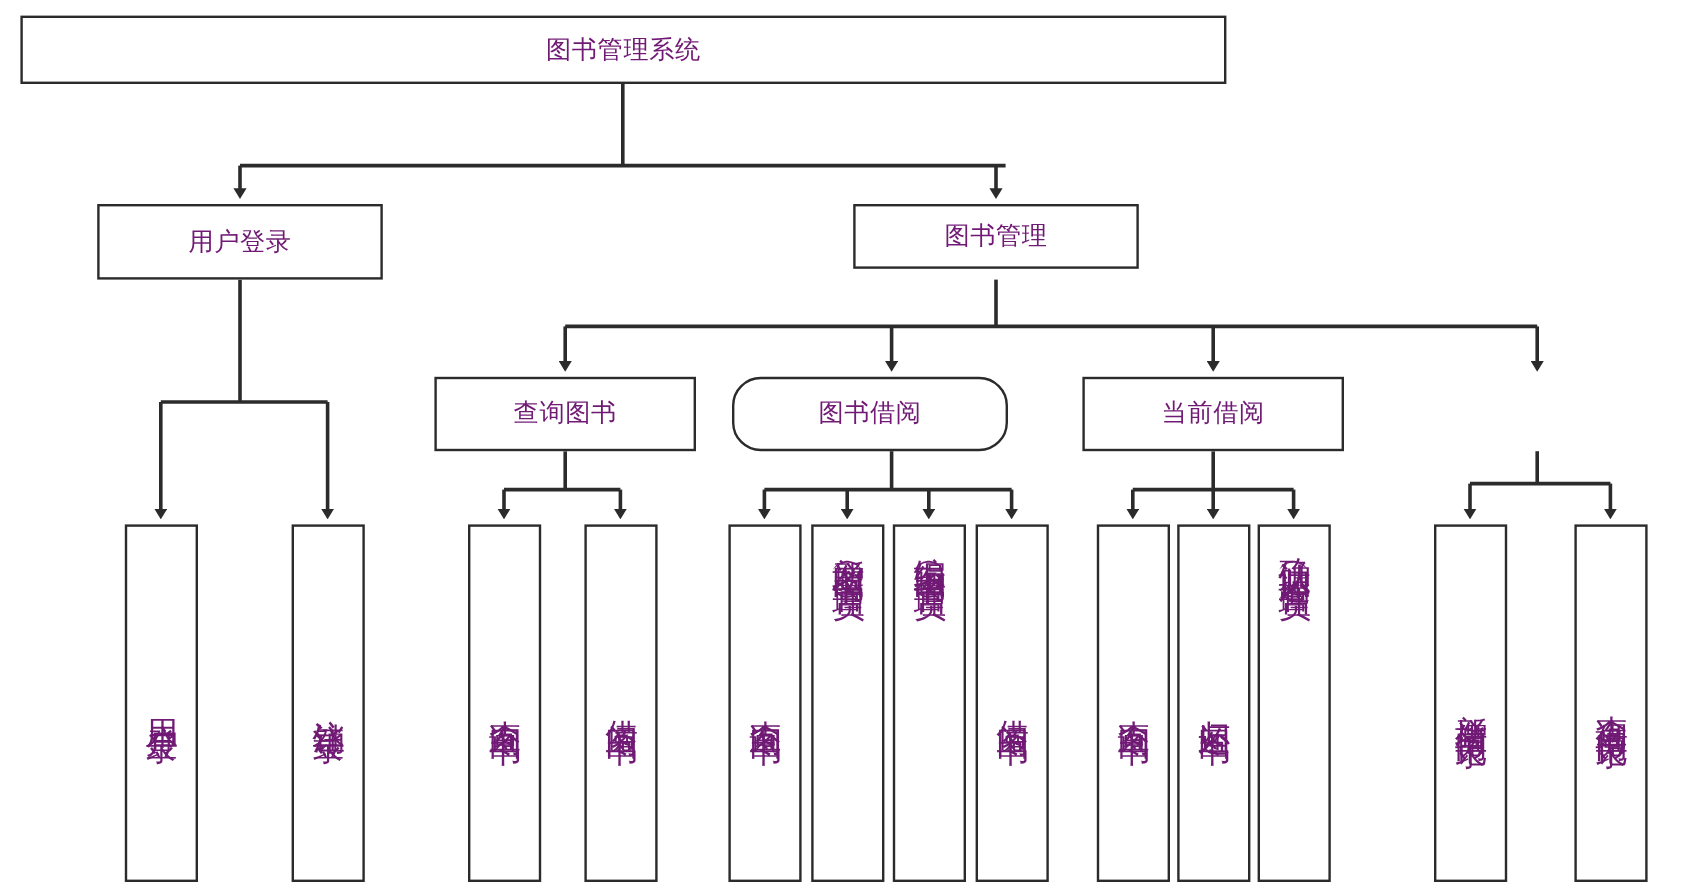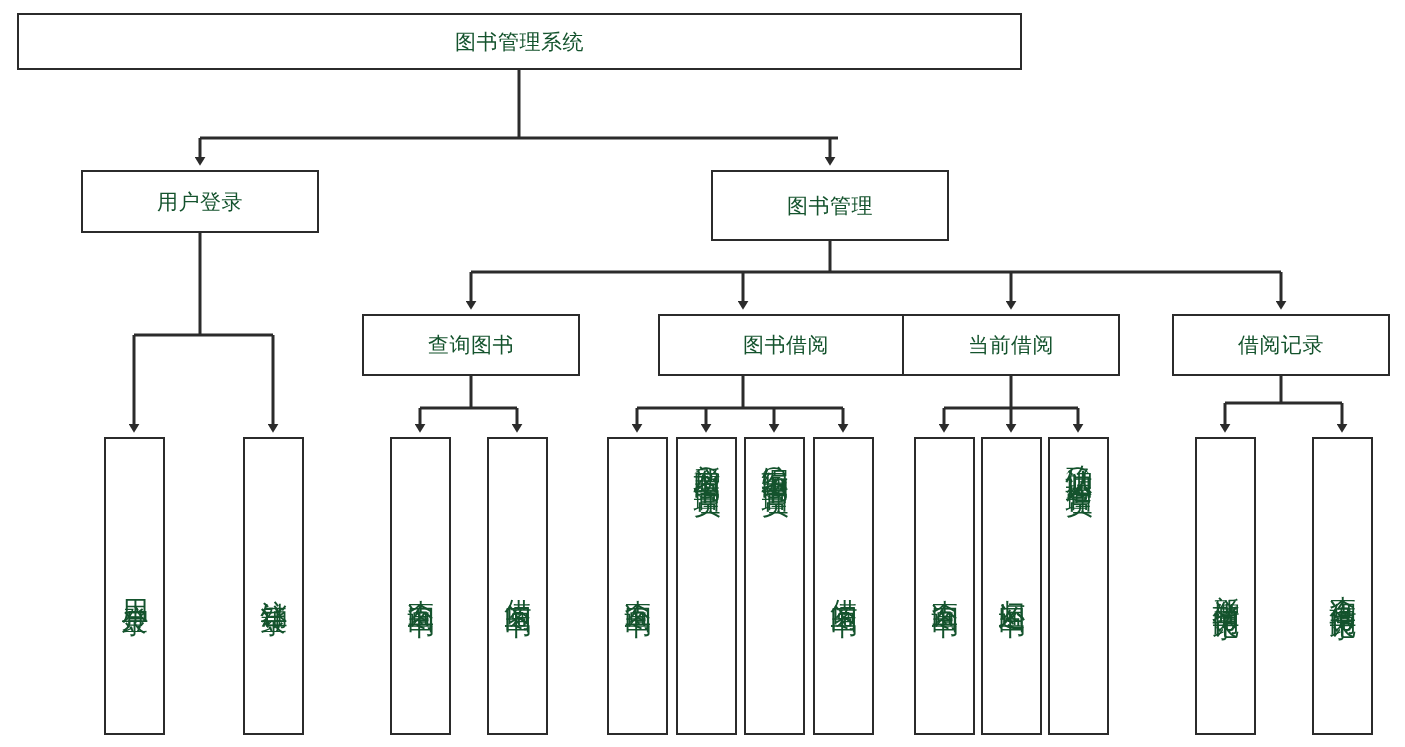--- a/index.html
+++ b/index.html
@@ -26,21 +26,21 @@
     pointer-events: none;
   }
   .node {
     position: absolute;
     box-sizing: border-box;
     background: #ffffff;
     border: 2px solid #2b2b2b;
     display: flex;
     align-items: center;
     justify-content: center;
-    color: #14532d;
+    color: #701a75;
   }
   .node .lbl {
     display: block;
     line-height: 1.12;
     letter-spacing: 0.5px;
   }
   
   .node.horiz .lbl {
     font-size: 21px;
     white-space: nowrap;
@@ -126,35 +126,32 @@
     </g>
   </svg>
 
   <div class="node horiz" style="left:17px;top:13px;width:1005px;height:57px;">
     <span class="lbl">图书管理系统</span>
   </div>
 
   <div class="node horiz" style="left:81px;top:170px;width:238px;height:63px;">
     <span class="lbl">用户登录</span>
   </div>
-  <div class="node horiz" style="left:711px;top:170px;width:238px;height:71px;">
+  <div class="node horiz" style="left:711px;top:170px;width:238px;height:54px;">
     <span class="lbl">图书管理</span>
   </div>
 
   <div class="node horiz" style="left:362px;top:314px;width:218px;height:62px;">
     <span class="lbl">查询图书</span>
   </div>
-  <div class="node horiz" style="left:658px;top:314px;width:256px;height:62px;">
+  <div class="node horiz" style="left:610px;top:314px;width:230px;height:62px;border-radius:24px;">
     <span class="lbl">图书借阅</span>
   </div>
   <div class="node horiz" style="left:902px;top:314px;width:218px;height:62px;">
     <span class="lbl">当前借阅</span>
-  </div>
-  <div class="node horiz" style="left:1172px;top:314px;width:218px;height:62px;">
-    <span class="lbl">借阅记录</span>
   </div>
 
   <div class="node vert mid" style="left:104px;top:437px;width:61px;height:298px;">
     <span class="lbl">用户登录</span>
   </div>
   <div class="node vert mid" style="left:243px;top:437px;width:61px;height:298px;">
     <span class="lbl">注销登录</span>
   </div>
 
   <div class="node vert mid" style="left:390px;top:437px;width:61px;height:298px;">

